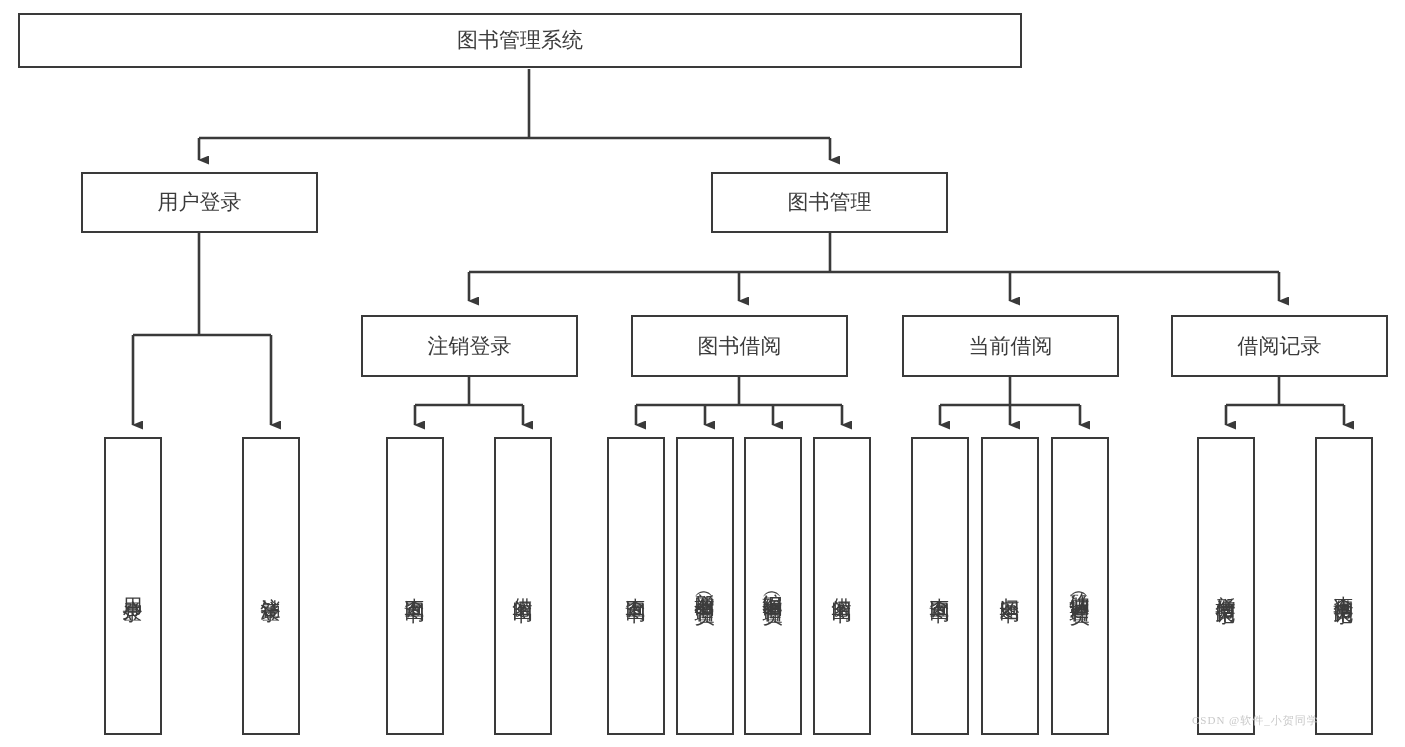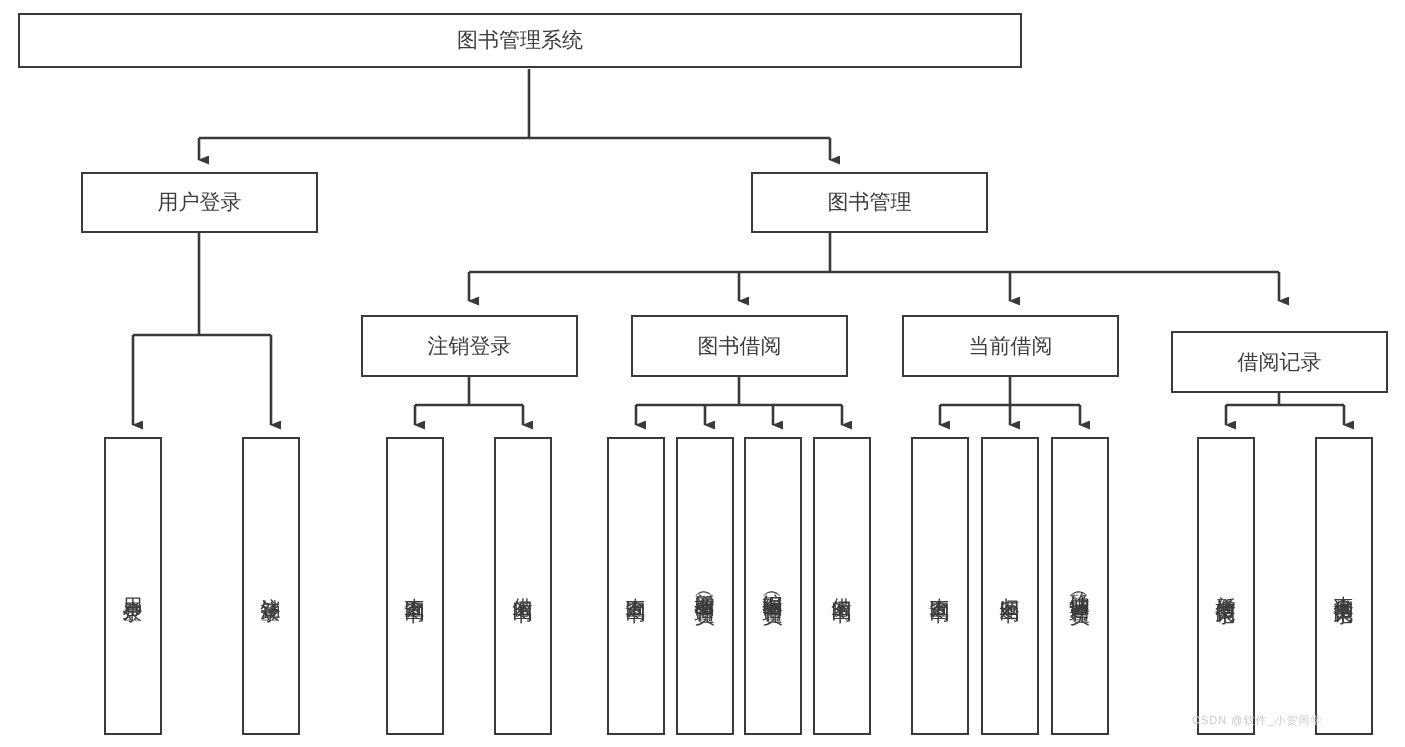--- a/index.html
+++ b/index.html
@@ -9,20 +9,21 @@
   }
   body {
     font-family: "Liberation Sans", "DejaVu Sans", sans-serif;
   }
   #canvas {
     position: relative;
     width: 1405px;
     height: 747px;
     background: #ffffff;
     overflow: hidden;
+    font-family: Liberation Serif, serif;
   }
   svg.wires {
     position: absolute;
     left: 0;
     top: 0;
     width: 1405px;
     height: 747px;
     pointer-events: none;
   }
   .node {
@@ -118,34 +119,34 @@
     </g>
   </svg>
 
   <div class="node horiz" style="left:18px; top:13px; width:1004px; height:55px;">
     <span class="label">图书管理系统</span>
   </div>
 
   <div class="node horiz" style="left:81px; top:172px; width:237px; height:61px;">
     <span class="label">用户登录</span>
   </div>
-  <div class="node horiz" style="left:711px; top:172px; width:237px; height:61px;margin-left:40px;">
+  <div class="node horiz" style="left:711px; top:172px; width:237px; height:61px;">
     <span class="label">图书管理</span>
   </div>
 
   <div class="node horiz" style="left:361px; top:315px; width:217px; height:62px;">
     <span class="label">注销登录</span>
   </div>
   <div class="node horiz" style="left:631px; top:315px; width:217px; height:62px;align-items:center;">
     <span class="label">图书借阅</span>
   </div>
   <div class="node horiz" style="left:902px; top:315px; width:217px; height:62px;justify-content:center;">
     <span class="label">当前借阅</span>
   </div>
-  <div class="node horiz" style="left:1171px; top:315px; width:217px; height:62px;margin-top:16px;">
+  <div class="node horiz" style="left:1171px; top:315px; width:217px; height:62px;">
     <span class="label">借阅记录</span>
   </div>
 
   <div class="node vert" style="left:104px; top:437px; width:58px; height:298px;">
     <span class="label">用户登录</span>
   </div>
   <div class="node vert" style="left:242px; top:437px; width:58px; height:298px;">
     <span class="label">注销登录</span>
   </div>
 

